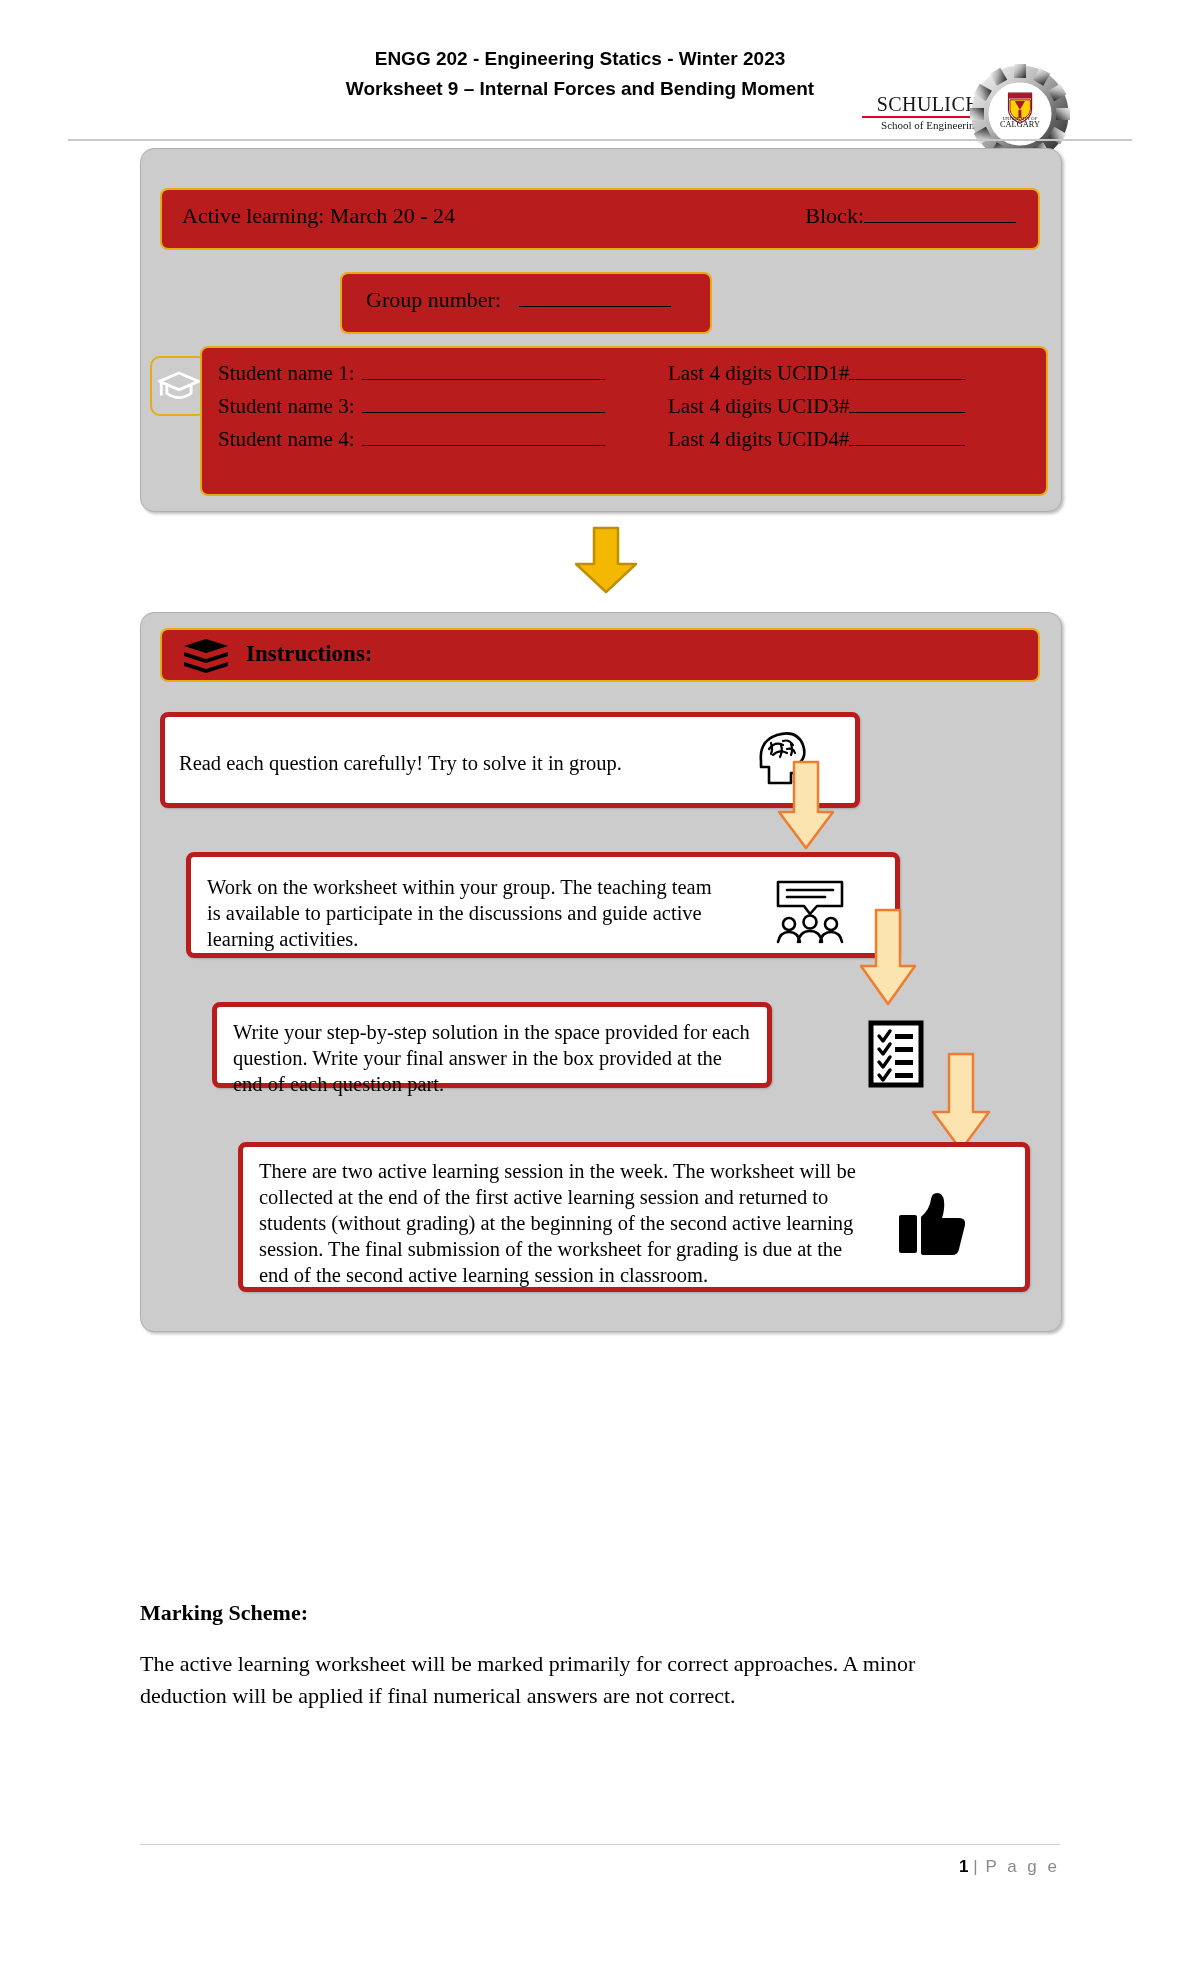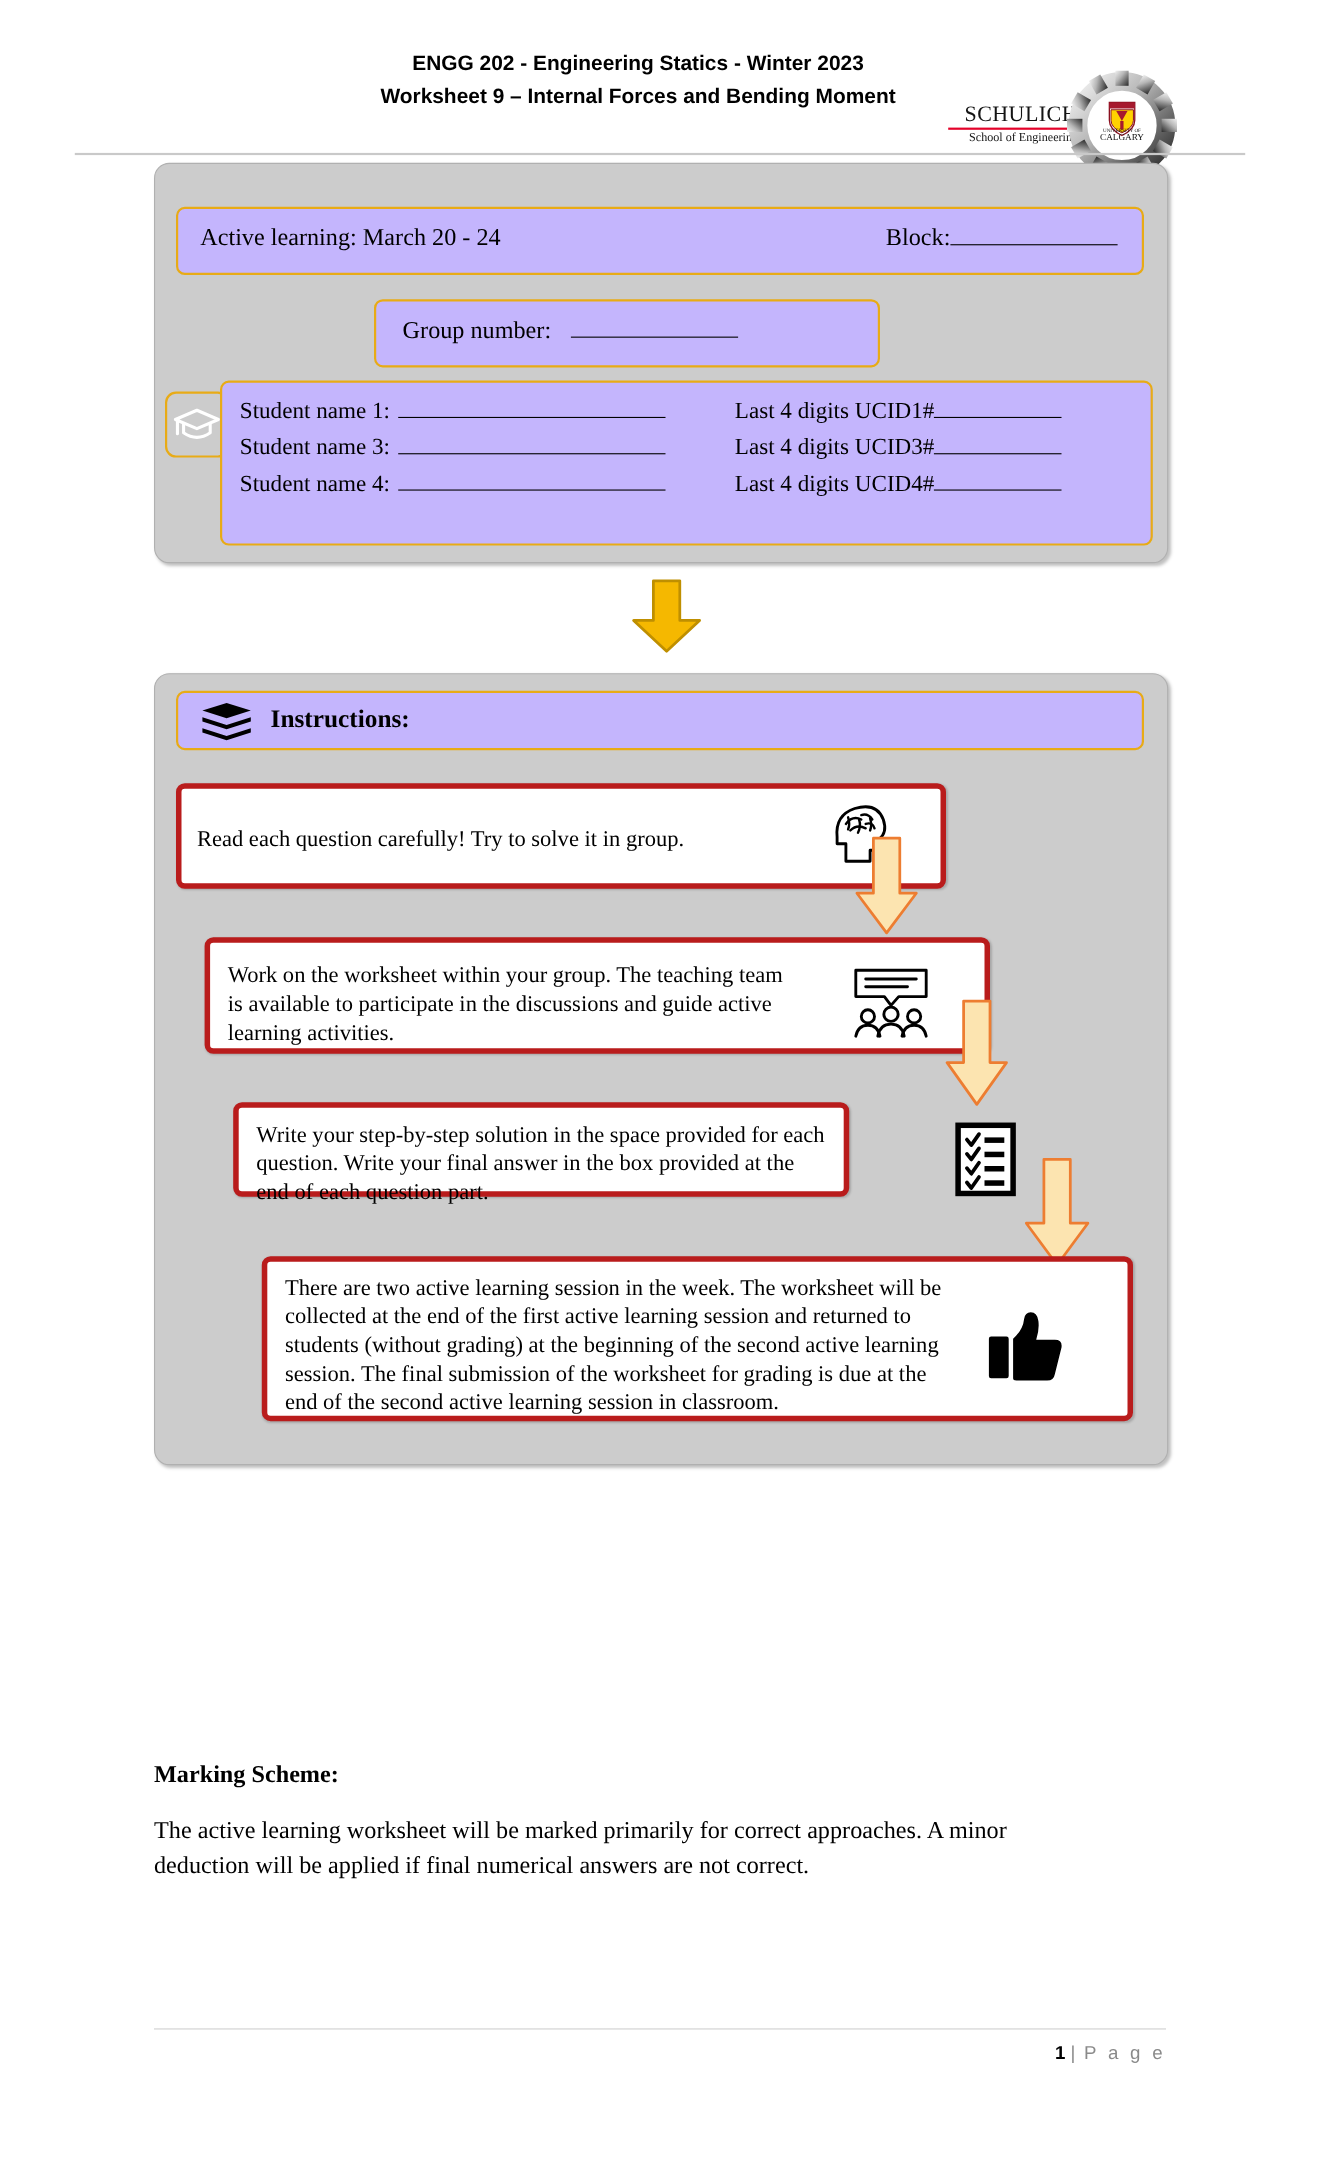--- a/index.html
+++ b/index.html
@@ -109,21 +109,21 @@
   #instructions-panel {
     left: 140px;
     top: 600px;
     width: 920px;
     height: 718px;
   }
 
   
   .gold-card {
     position: absolute;
-    background: #c4b5fd;
+    background: #b91c1c;
     border: 2px solid #e8ab16;
     border-radius: 8px;
     box-sizing: border-box;
   }
   
   .gray-card {
     position: absolute;
     background: #ffffff;
     border: 5px solid #b91c1c;
     border-radius: 8px;
@@ -155,21 +155,21 @@
     top: 13px;
     font-size: 22px;
     white-space: nowrap;
   }
   #block-wrap .blank { width: 152px; }
 
   
   #card-group {
     left: 340px;
     top: 260px;
-    width: 460px;
+    width: 372px;
     height: 62px;
     padding-left: 36px;
   }
   #group-label {
     position: absolute;
     left: 24px;
     top: 13px;
     font-size: 22px;
     white-space: nowrap;
   }

